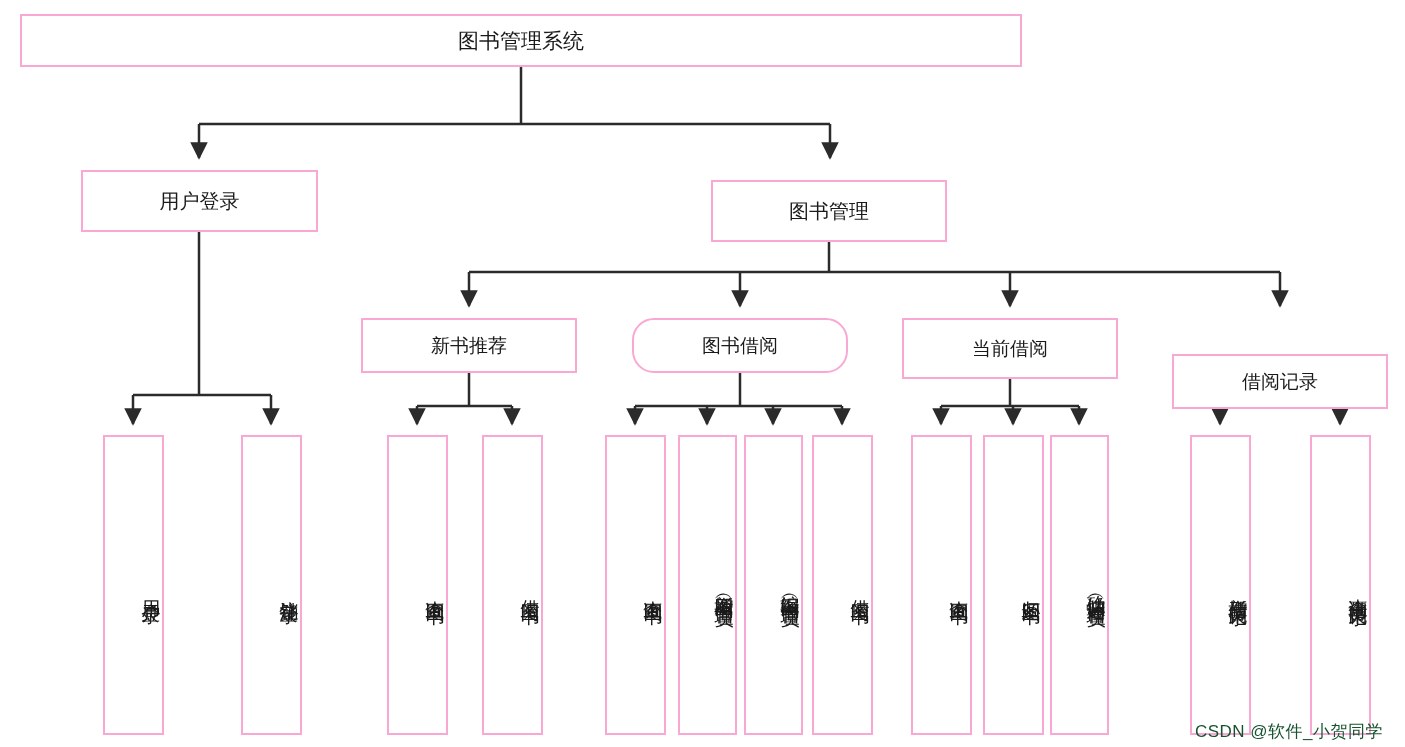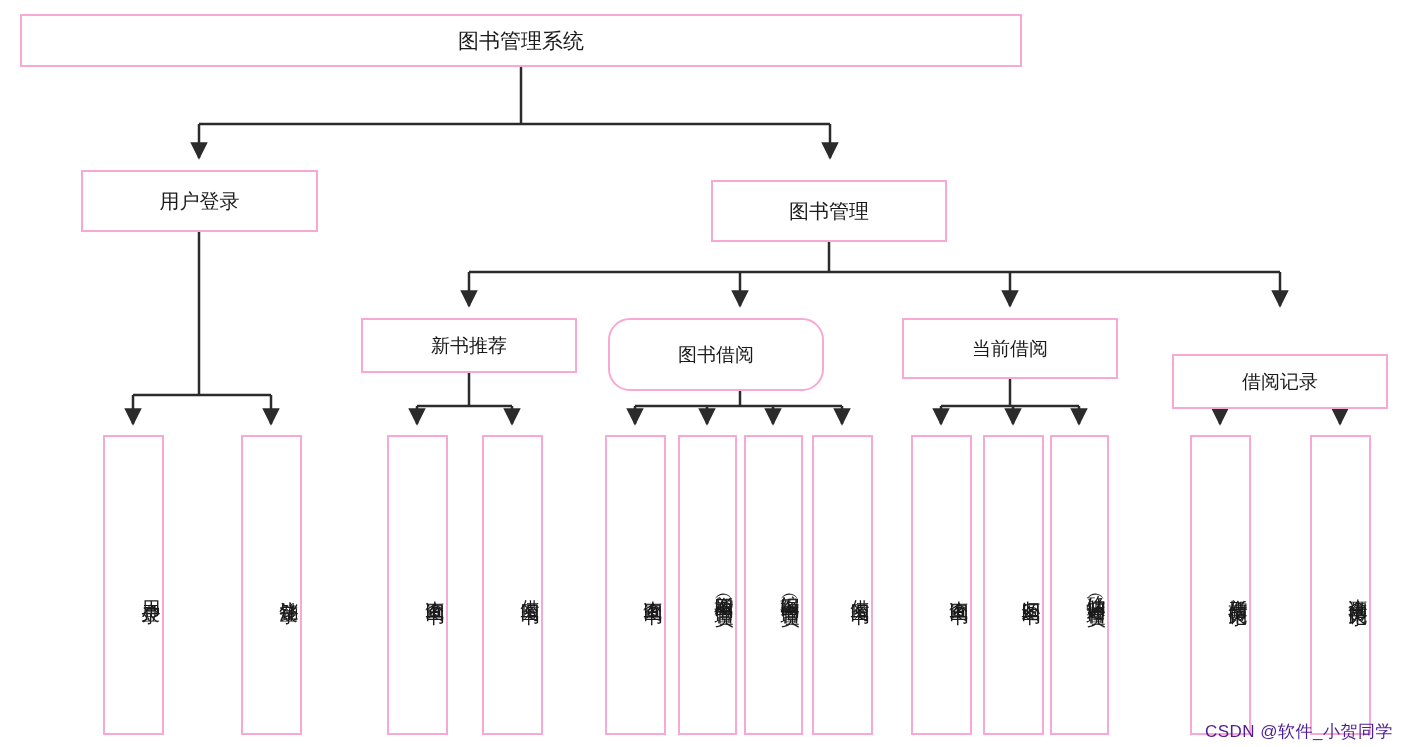--- a/index.html
+++ b/index.html
@@ -52,24 +52,24 @@
     padding-top: 8px;
     align-items: flex-start;
     justify-content: center;
   }
   .node.leaf span {
     display: block;
     line-height: 1.12;
   }
   .watermark {
     position: absolute;
-    right: 12px;
+    right: 22px;
     bottom: 4px;
     font-size: 17px;
-    color: #4c1d95;
+    color: #14532d;
     white-space: nowrap;
     letter-spacing: 0.5px;
   }
 </style>
 </head>
 <body>
 
 <div id="canvas">
 
   <svg id="edges" viewBox="0 0 1405 747">
@@ -129,21 +129,21 @@
   <div class="node lvl2" style="left: 81px; top: 170px; width: 237px; height: 62px;">
       <span>用户登录</span>
     </div>
   <div class="node lvl2" style="left: 711px; top: 170px; width: 236px; height: 62px; margin-top: 10px;">
       <span>图书管理</span>
     </div>
 
   <div class="node lvl3" style="left: 361px; top: 318px; width: 216px; height: 55px;">
       <span>新书推荐</span>
     </div>
-  <div class="node lvl3" style="left: 608px; top: 318px; width: 216px; height: 73px; border-radius: 22px;">
+  <div class="node lvl3" style="left: 632px; top: 318px; width: 216px; height: 55px; border-radius: 22px;">
       <span>图书借阅</span>
     </div>
   <div class="node lvl3" style="left: 902px; top: 318px; width: 216px; height: 61px;">
       <span>当前借阅</span>
     </div>
   <div class="node lvl3" style="left: 1172px; top: 318px; width: 216px; height: 55px; margin-top: 36px;">
       <span>借阅记录</span>
     </div>
 
   <div class="node leaf" style="left: 103px; top: 435px; width: 61px; height: 300px;">

